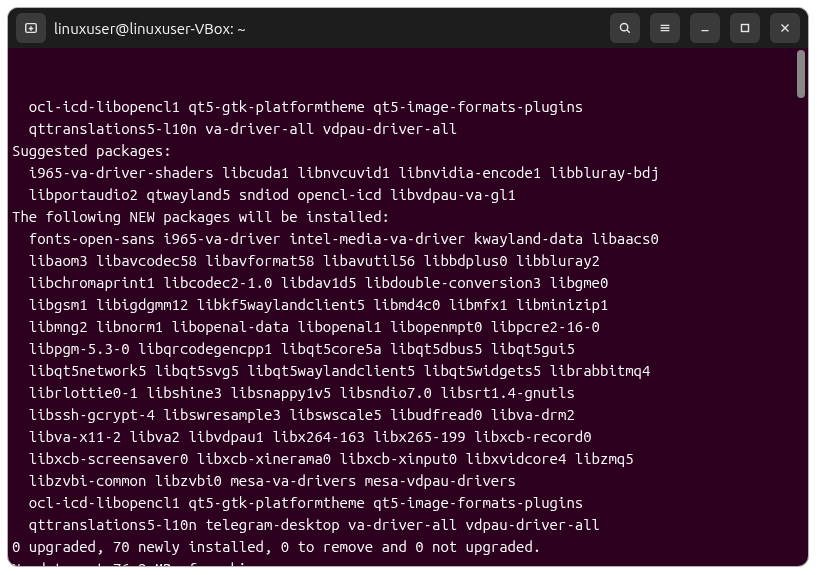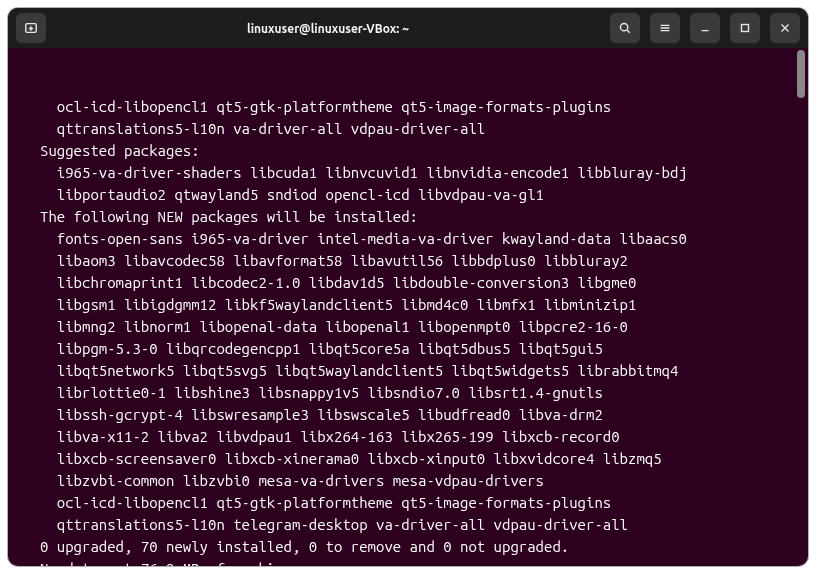--- a/index.html
+++ b/index.html
@@ -17,30 +17,30 @@
   .titlebar {
     height: 40px; background: #1d1d1d; display: flex; align-items: center;
     padding: 0 8px; gap: 8px; color: #e6e6e6; flex-shrink: 0;
   }
   .titlebar .sq-btn {
     width: 30px; height: 30px; border-radius: 6px; background: #3a3a3a;
     display: flex; align-items: center; justify-content: center;
     cursor: pointer;
   }
   .titlebar .title {
-    flex: 1; text-align: center; font-family: 'Ubuntu', 'Segoe UI', sans-serif;
-    font-size: 12px; font-weight: 700; color: #f5f5f5;
+    flex: 1; text-align: left; font-family: 'Ubuntu', 'Segoe UI', sans-serif;
+    font-size: 15px; font-weight: 400; color: #f5f5f5;
   }
   .titlebar .right { display: flex; gap: 10px; }
   .icon-svg { width: 14px; height: 14px; stroke: #e6e6e6; stroke-width: 1.6; fill: none; }
   .terminal {
     flex: 1; padding: 4px 0 0 4px; color: #ffffff; font-size: 15px;
     line-height: 22px; white-space: pre; overflow: hidden;
   }
-  .term-line { white-space: pre; margin-left: 28px; }
+  .term-line { white-space: pre; }
   .scrollbar {
     position: absolute; right: 2px; top: 42px; bottom: 2px; width: 10px;
   }
   .scrollbar .thumb {
     position: absolute; left: 1px; right: 1px; top: 0; height: 48px;
     background: #888; border-radius: 4px;
   }
 </style>
 </head>
 <body>

